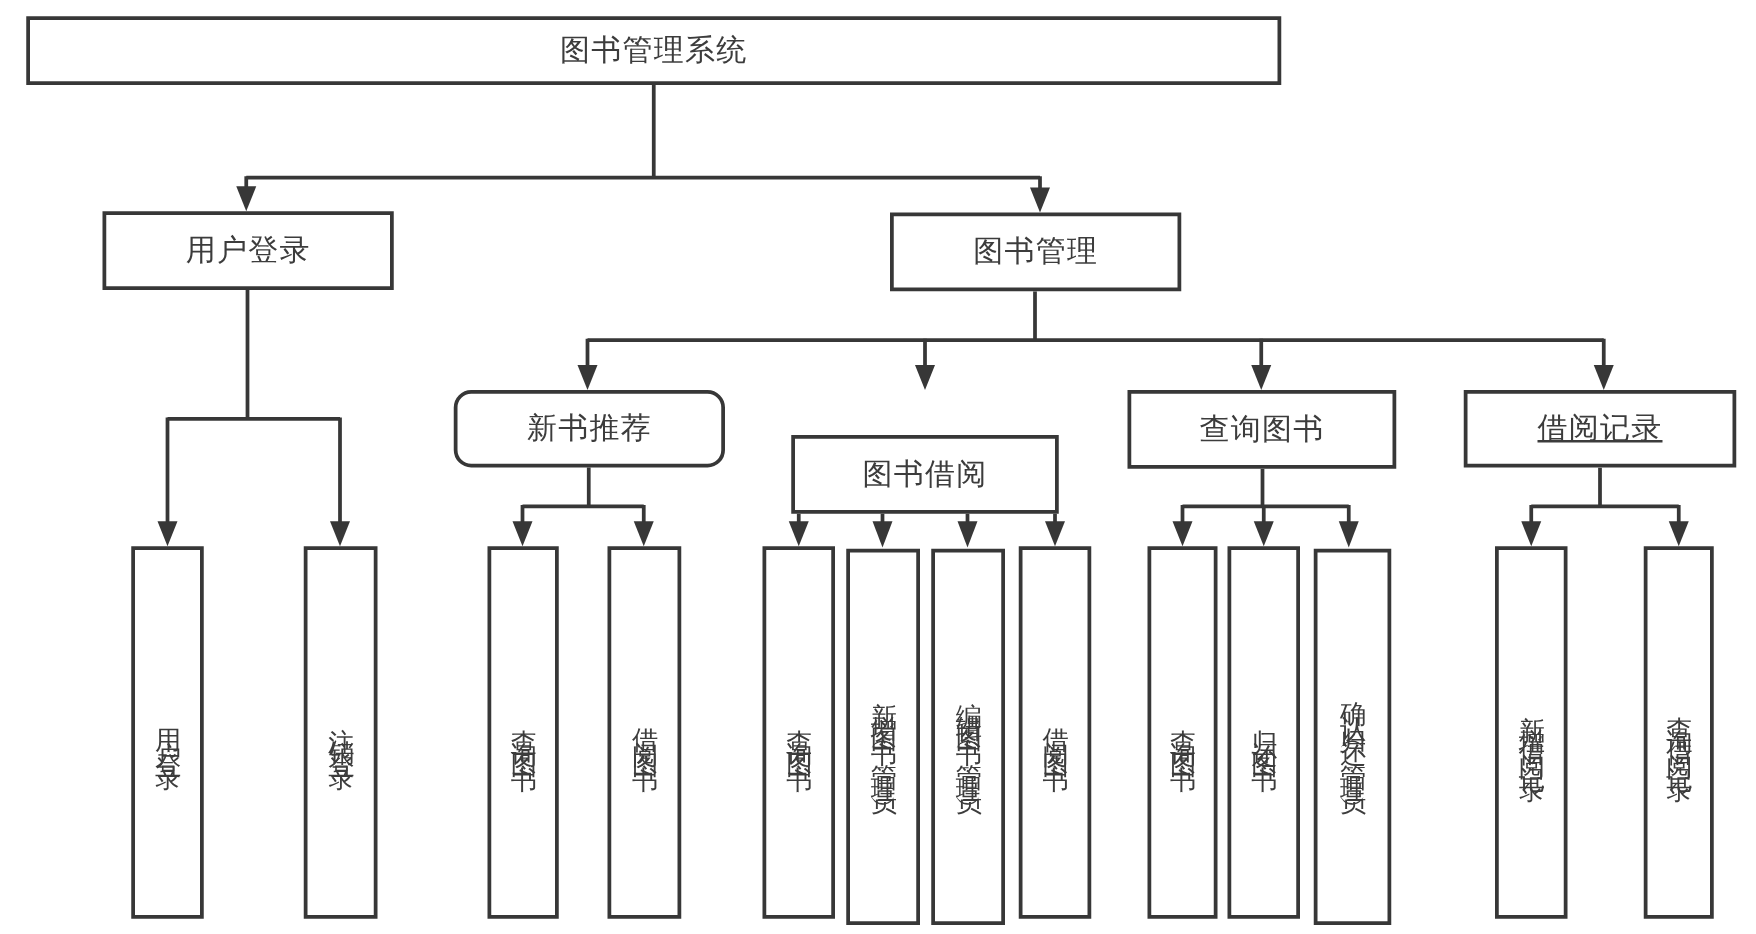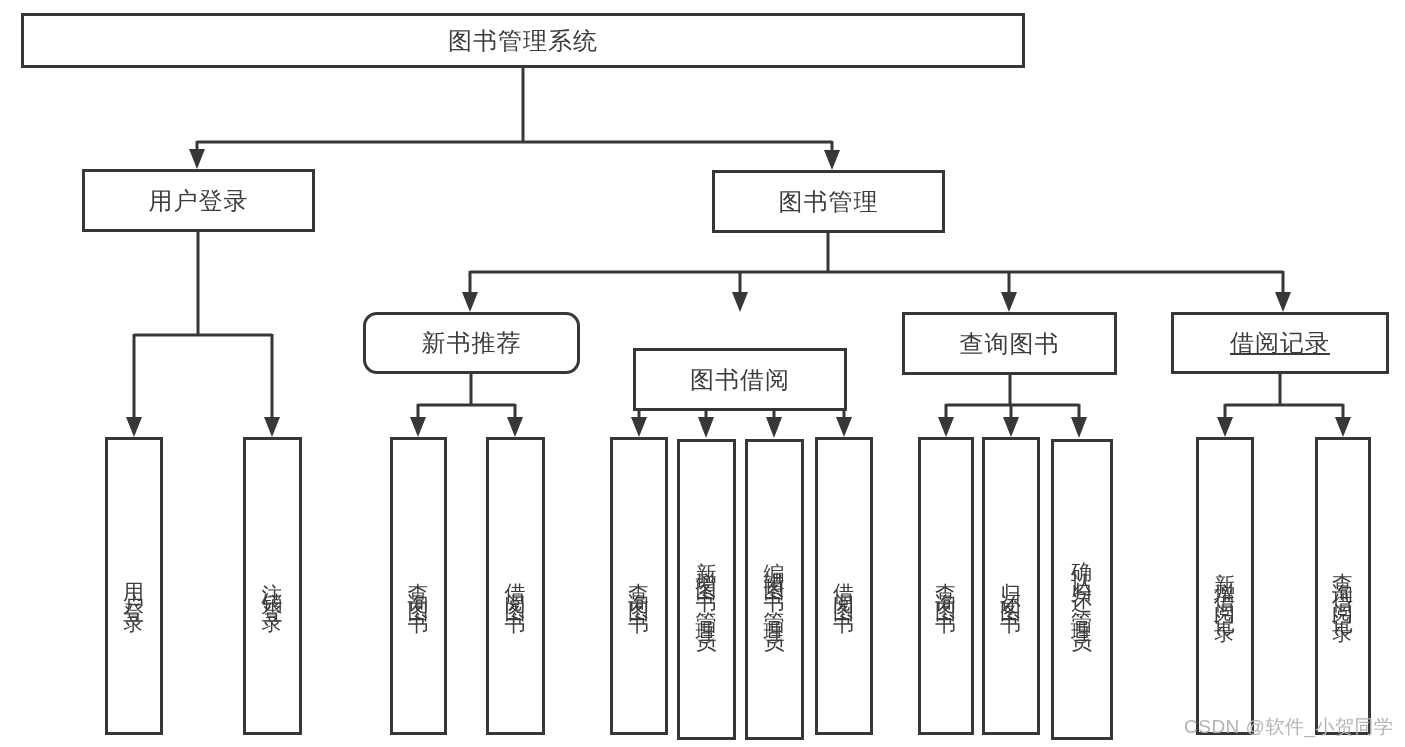--- a/index.html
+++ b/index.html
@@ -141,15 +141,14 @@
   <div class="node v-node" style="left:745px; top:439px; width:59px; height:301px;">编辑图书（管理员）</div>
   <div class="node v-node" style="left:815px; top:437px; width:58px; height:298px;">借阅图书</div>
 
   <div class="node v-node" style="left:918px; top:437px; width:56px; height:298px;">查询图书</div>
   <div class="node v-node" style="left:982px; top:437px; width:58px; height:298px;">归还图书</div>
   <div class="node v-node" style="left:1051px; top:439px; width:62px; height:301px;">确认归还（管理员）</div>
 
   <div class="node v-node" style="left:1196px; top:437px; width:58px; height:298px;">新增借阅记录</div>
   <div class="node v-node" style="left:1315px; top:437px; width:56px; height:298px;">查询借阅记录</div>
 
-  <div class="watermark">CSDN @软件_小贺同学</div>
 
 </div>
 
 </body></html>

